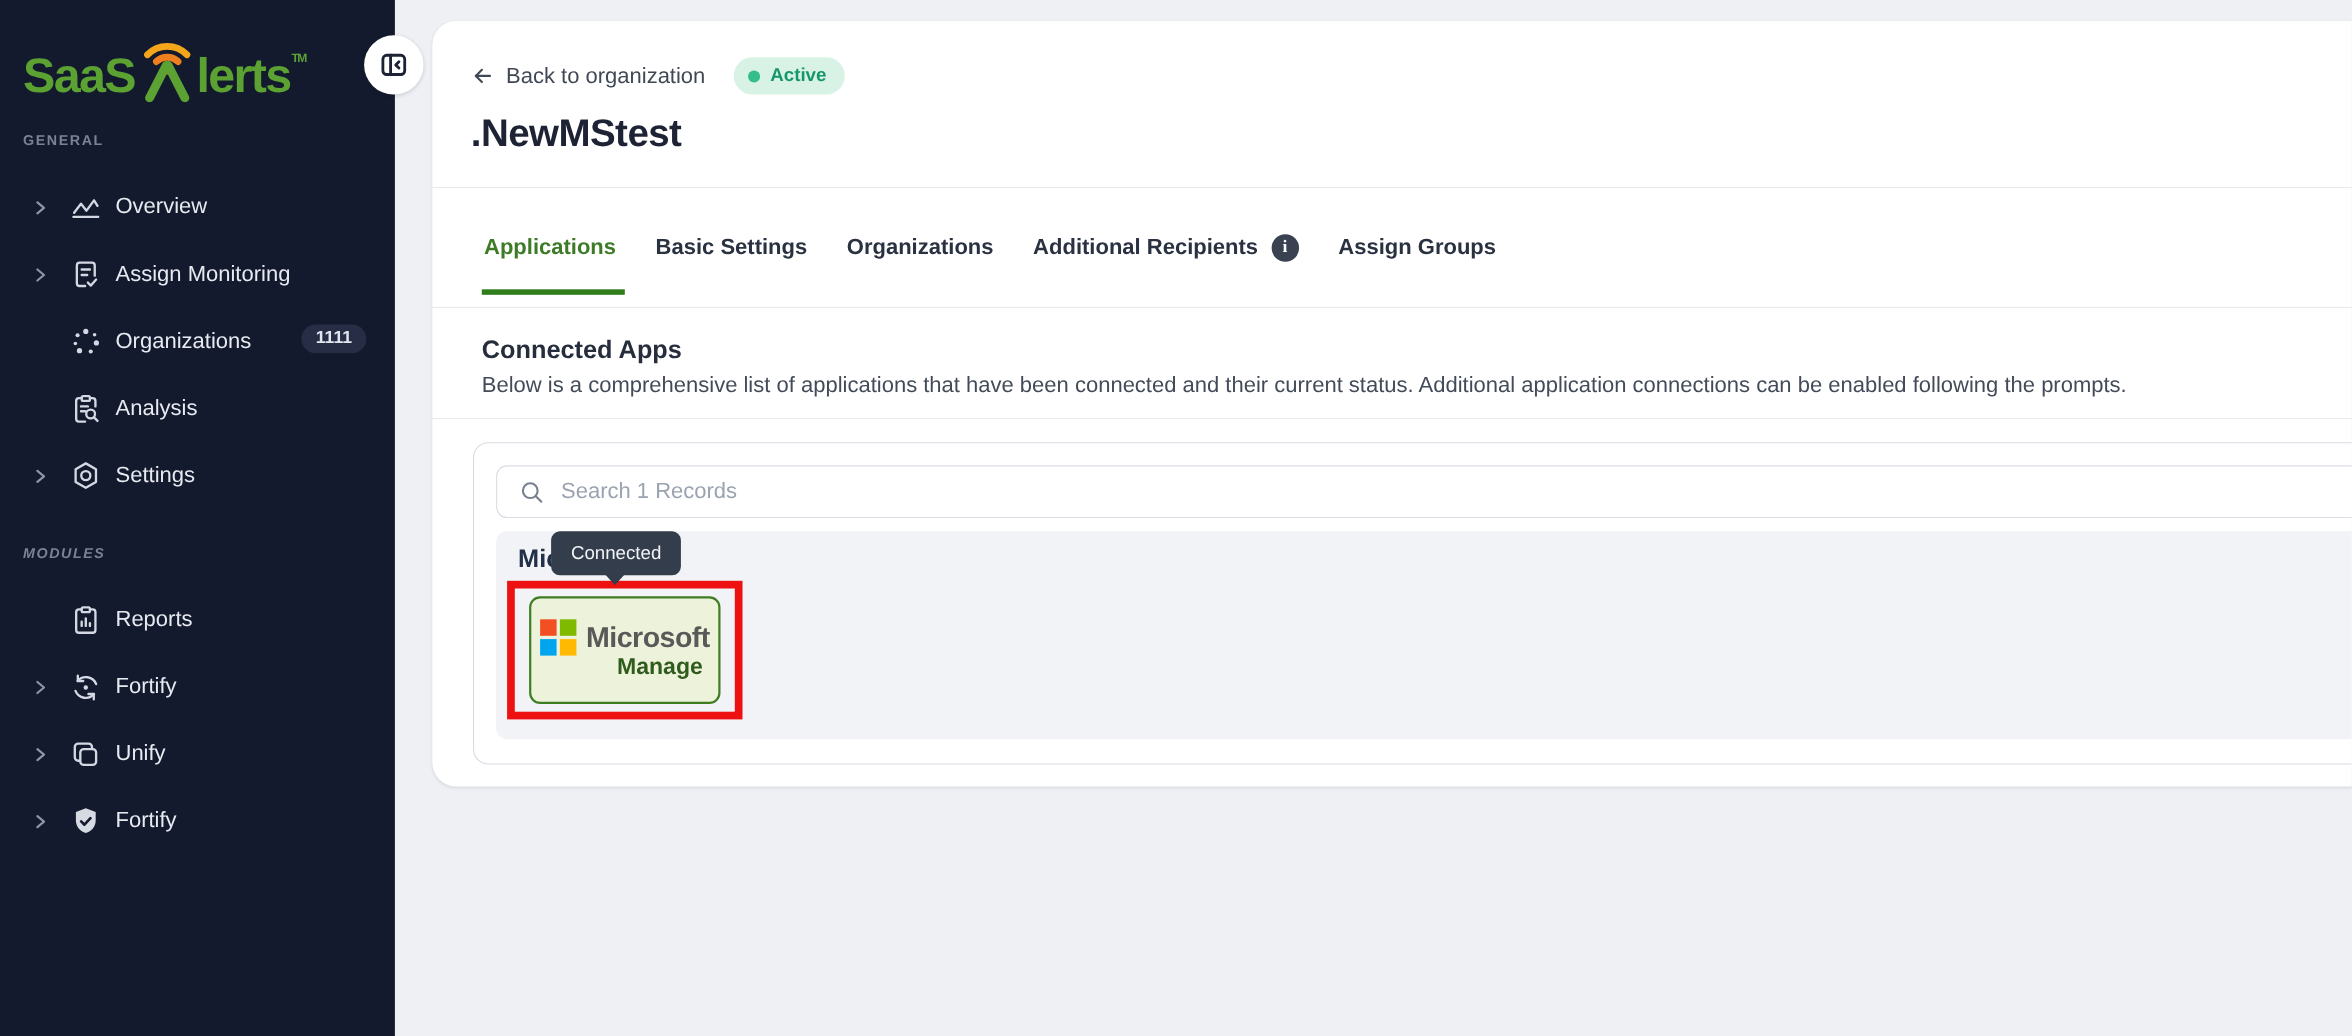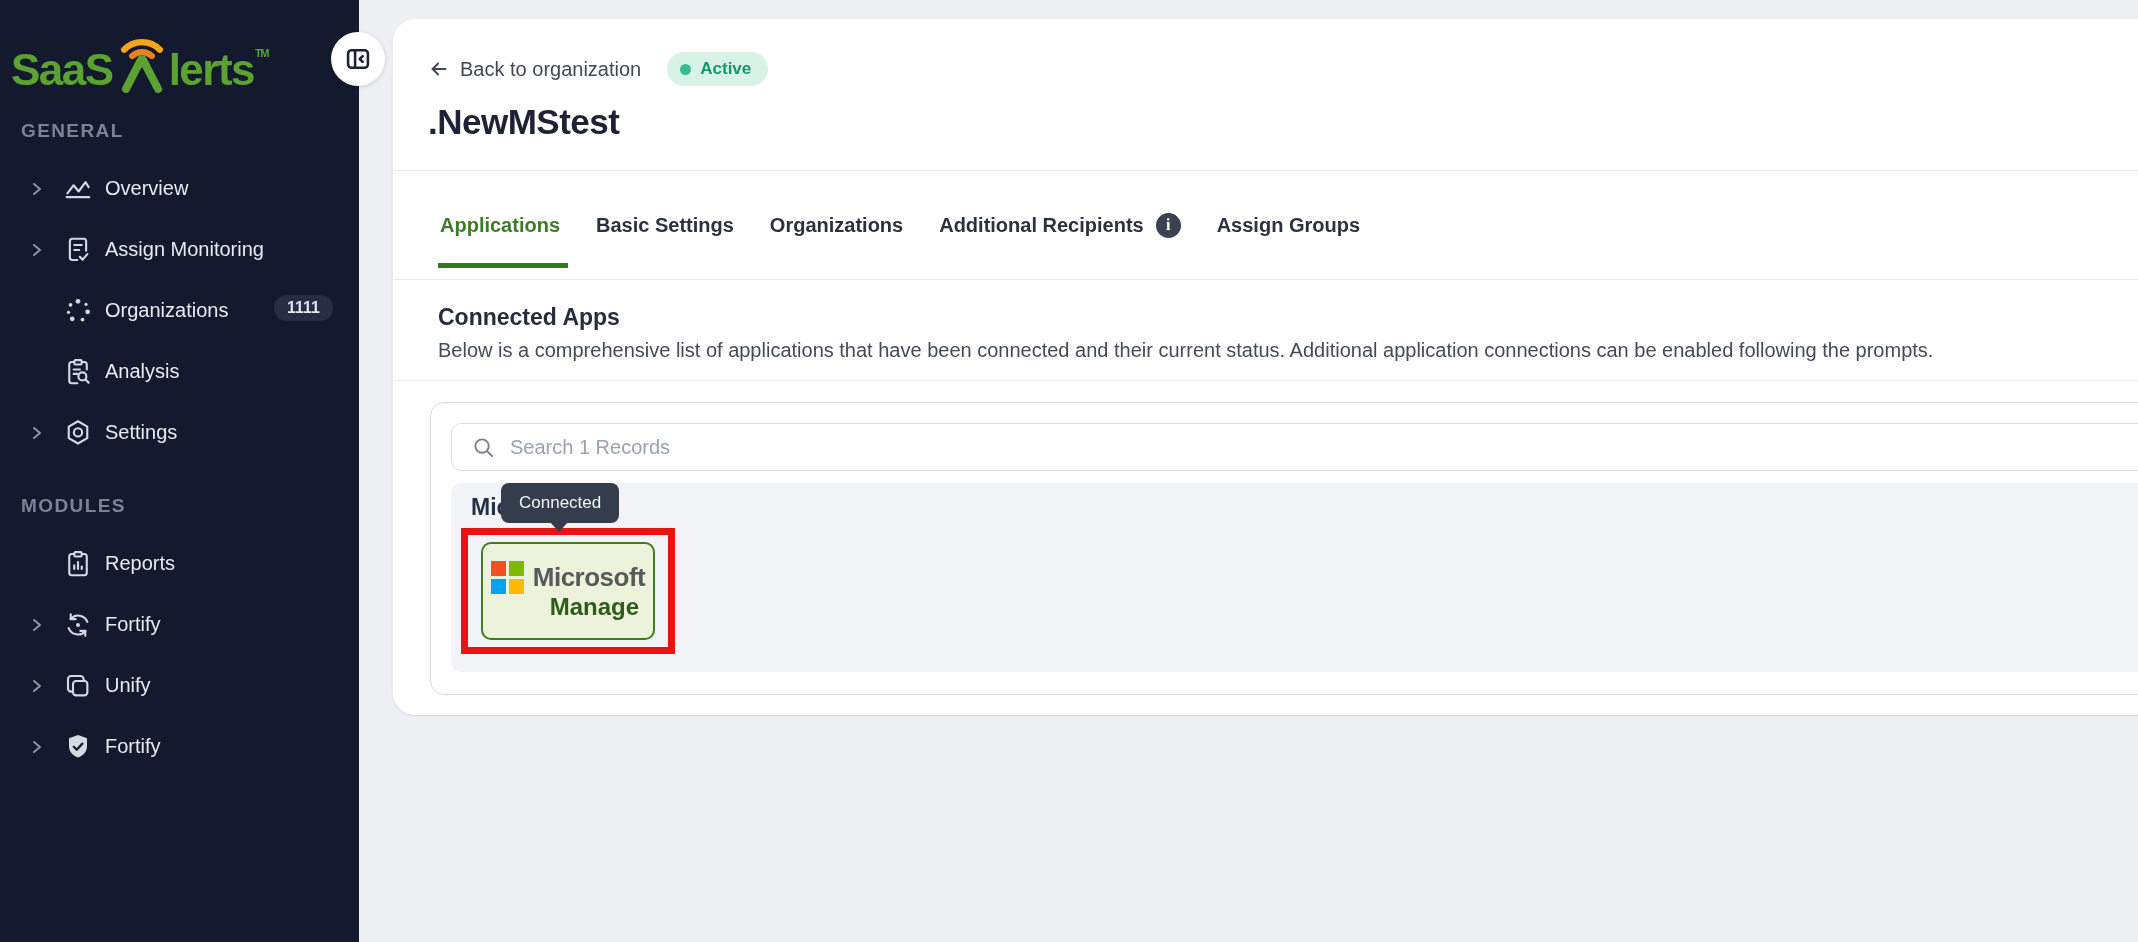--- a/index.html
+++ b/index.html
@@ -2,36 +2,36 @@
 <html><head>
 <meta charset="utf-8">
 <style>
   * { margin:0; padding:0; box-sizing:border-box; }
   html,body { width:2138px; height:942px; }
   body { font-family:"Liberation Sans", sans-serif; background:#eef0f4; }
   #root { position:relative; width:2138px; height:942px; overflow:hidden; background:#eef0f4; }
 
   
   .sidebar { position:absolute; left:0; top:0; width:359px; height:942px; background:#141a2d; z-index:2; }
-  .logo { display:flex; align-items:flex-end; padding:30px 0 0 11px; height:92px; }
+  .logo { display:flex; align-items:flex-end; padding:30px 0 0 21px; height:92px; }
   .logo .word { color:#5ba233; font-weight:bold; font-size:44px; letter-spacing:-1.5px; line-height:1; }
   .logo svg { margin:0 2px -1px 4px; }
   .logo .tm { color:#5ba233; font-size:11px; font-weight:bold; vertical-align:top; margin-left:1px; }
 
   .nav { margin-top:28px; }
-  .nav-section-label { padding-left:21px; height:24px; color:#7b8296; font-size:19px; letter-spacing:1.4px; font-weight:bold; }
+  .nav-section-label { padding-left:21px; height:24px; color:#7b8296; font-size:13px; letter-spacing:1.4px; font-weight:bold; }
   .nav-items { margin-top:14px; }
   .nav-item { position:relative; height:61px; display:flex; align-items:center; color:#e7eaf1; cursor:pointer; }
   .chev { width:16px; height:16px; position:absolute; left:29px; color:#8d95a8; }
   .chev svg { display:block; }
   .nav-ico { position:absolute; left:63px; width:30px; height:30px; color:#d3d8e2; }
   .nav-ico svg { display:block; width:30px; height:30px; }
   .nav-label { margin-left:105px; font-size:20px; }
   .nav-badge { position:absolute; right:26px; top:15px; background:#272d45; color:#e2e6f0; font-size:16px; font-weight:bold; padding:4px 13px; border-radius:15px; }
-  .modules-gap { margin-top:32px; }
+  .modules-gap { margin-top:32px;font-style:italic; }
 
   
   .collapse-btn { position:absolute; left:331px; top:32px; width:54px; height:54px; border-radius:50%; background:#ffffff; z-index:5; border:none; display:flex; align-items:center; justify-content:center; color:#1d2335; cursor:pointer; box-shadow:0 1px 4px rgba(20,26,45,.18); }
 
   
   .card { position:absolute; left:393px; top:19px; width:1890px; height:696px; background:#ffffff; border-radius:22px; box-shadow:0 1px 3px rgba(25,32,51,.10); z-index:1; }
 
   .card-header { padding:33px 0 0 35px; }
   .back-row { display:flex; align-items:center; gap:26px; }
   .back-link { display:flex; align-items:center; gap:10px; color:#414855; font-size:20px; font-weight:500; cursor:pointer; background:none; border:none; font-family:inherit; }
@@ -69,21 +69,21 @@
   .tooltip-caret { position:absolute; left:49px; bottom:-9px; width:0; height:0; border-left:9px solid transparent; border-right:9px solid transparent; border-top:10px solid #333d4c; }
 
   .highlight-box { position:absolute; left:10px; top:45px; width:214px; height:126px; border:7px solid #ee1111; z-index:2; display:flex; align-items:center; justify-content:center; background:transparent; }
   .app-tile { width:174px; height:98px; background:#edf2da; border:2px solid #3f7d21; border-radius:10px; display:flex; flex-direction:column; align-items:center; justify-content:center; cursor:pointer; }
   .tile-row { display:flex; align-items:center; gap:9px; }
   .ms-logo { display:grid; grid-template-columns:15px 15px; grid-template-rows:15px 15px; gap:3px; }
   .ms-logo i { display:block; }
   .ms-sq1 { background:#f25022; } .ms-sq2 { background:#7fba00; }
   .ms-sq3 { background:#00a4ef; } .ms-sq4 { background:#ffb900; }
   .tile-brand { color:#595959; font-size:26px; font-weight:bold; letter-spacing:-.5px; }
-  .tile-product { align-self:flex-end; margin:-1px 14px 0 0; color:#2f5c1d; font-size:24px; font-weight:bold; }
+  .tile-product { align-self:flex-end; margin:-1px 14px 0 0; color:#2f5c1d; font-size:21px; font-weight:bold; }
 </style>
 </head>
 <body>
 
 <div id="root">
 
   <aside class="sidebar">
     <div class="logo">
       <span class="word">SaaS</span>
       <svg width="50" height="58" viewBox="0 0 56 62">

